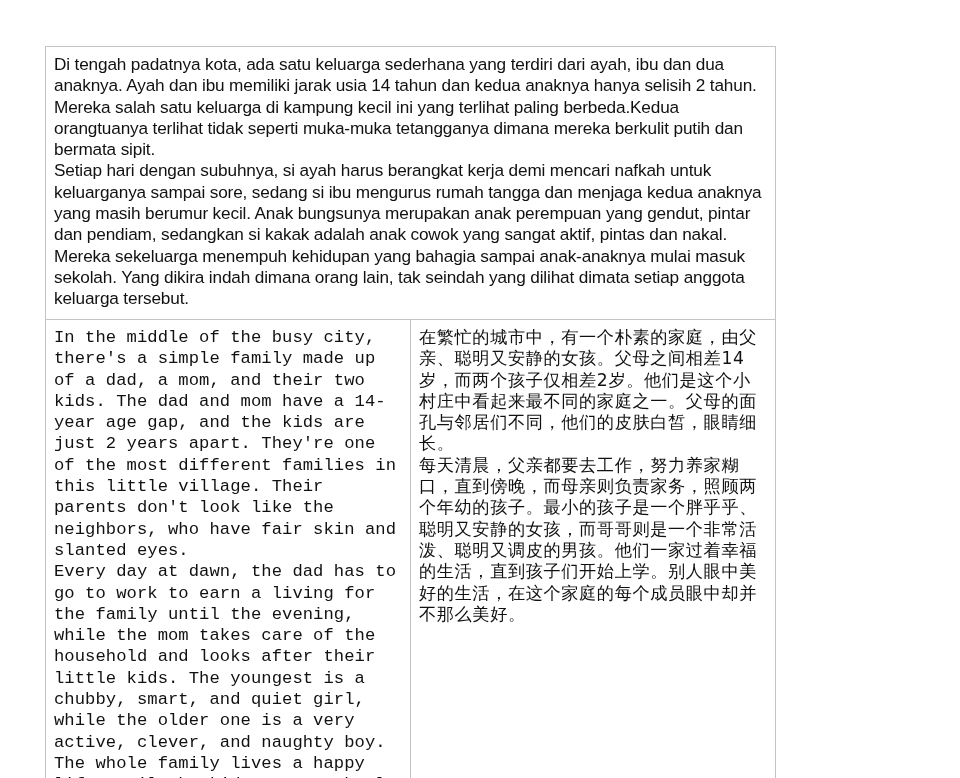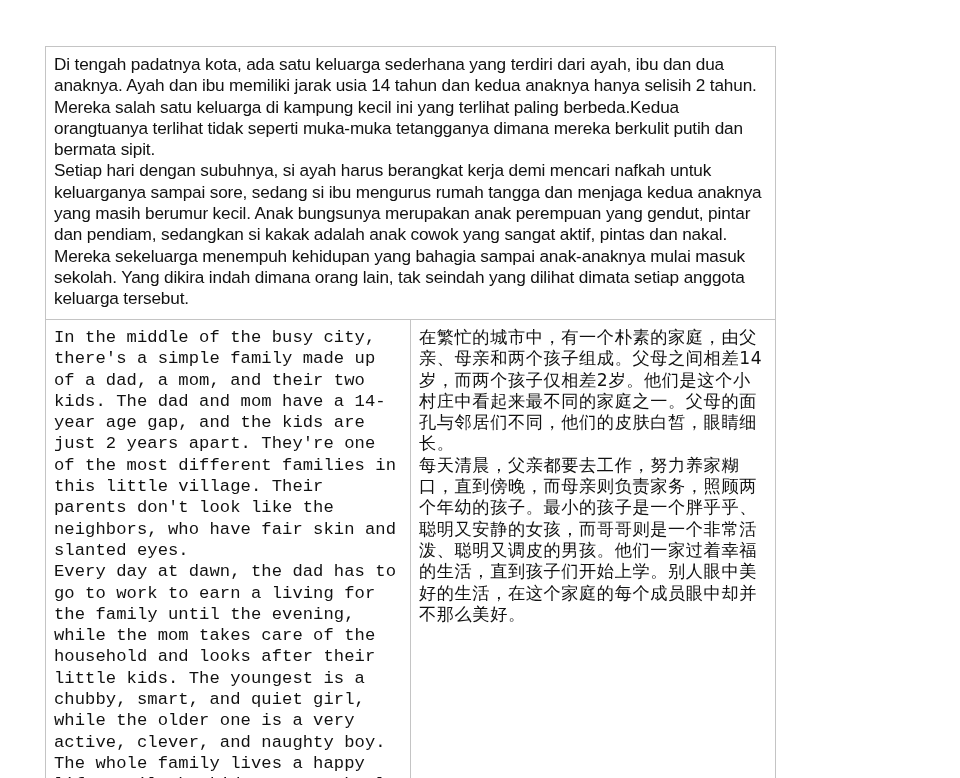--- a/index.html
+++ b/index.html
@@ -57,16 +57,16 @@
 </head>
 <body>
 
 <table class="doc-table">
   <tbody>
       <tr>
     <td class="cell-indonesian" colspan="2"><span class="para">Di tengah padatnya kota, ada satu keluarga sederhana yang terdiri dari ayah, ibu dan dua anaknya. Ayah dan ibu memiliki jarak usia 14 tahun dan kedua anaknya hanya selisih 2 tahun. Mereka salah satu keluarga di kampung kecil ini yang terlihat paling berbeda.Kedua orangtuanya terlihat tidak seperti muka-muka tetangganya dimana mereka berkulit putih dan bermata sipit.</span><span class="para">Setiap hari dengan subuhnya, si ayah harus berangkat kerja demi mencari nafkah untuk keluarganya sampai sore, sedang si ibu mengurus rumah tangga dan menjaga kedua anaknya yang masih berumur kecil. Anak bungsunya merupakan anak perempuan yang gendut, pintar dan pendiam, sedangkan si kakak adalah anak cowok yang sangat aktif, pintas dan nakal. Mereka sekeluarga menempuh kehidupan yang bahagia sampai anak-anaknya mulai masuk sekolah. Yang dikira indah dimana orang lain, tak seindah yang dilihat dimata setiap anggota keluarga tersebut.</span></td>
   </tr>
   <tr>
     <td class="cell-english"><span class="para">In the middle of the busy city, there's a simple family made up of a dad, a mom, and their two kids. The dad and mom have a 14-year age gap, and the kids are just 2 years apart. They're one of the most different families in this little village. Their parents don't look like the neighbors, who have fair skin and slanted eyes.</span><span class="para">Every day at dawn, the dad has to go to work to earn a living for the family until the evening, while the mom takes care of the household and looks after their little kids. The youngest is a chubby, smart, and quiet girl, while the older one is a very active, clever, and naughty boy. The whole family lives a happy life until the kids start school. What seems beautiful to others isn't as lovely in the eyes of each family member.</span></td>
-    <td class="cell-chinese"><span class="para">在繁忙的城市中，有一个朴素的家庭，由父亲、母亲和两个孩子组成。父母之间相差14岁，而两个孩子仅相差2岁。他们是这个小村庄中看起来最不同的家庭之一。父母的面孔与邻居们不同，他们的皮肤白皙，眼睛细长。</span><span class="para">每天清晨，父亲都要去工作，努力养家糊口，直到傍晚，而母亲则负责家务，照顾两个年幼的孩子。最小的孩子是一个胖乎乎、聪明又安静的女孩，而哥哥则是一个非常活泼、聪明又调皮的男孩。他们一家过着幸福的生活，直到孩子们开始上学。别人眼中美好的生活，在这个家庭的每个成员眼中却并不那么美好。</span></td>
+    <td class="cell-chinese"><span class="para">在繁忙的城市中，有一个朴素的家庭，由父亲、聪明又安静的女孩。父母之间相差14岁，而两个孩子仅相差2岁。他们是这个小村庄中看起来最不同的家庭之一。父母的面孔与邻居们不同，他们的皮肤白皙，眼睛细长。</span><span class="para">每天清晨，父亲都要去工作，努力养家糊口，直到傍晚，而母亲则负责家务，照顾两个年幼的孩子。最小的孩子是一个胖乎乎、聪明又安静的女孩，而哥哥则是一个非常活泼、聪明又调皮的男孩。他们一家过着幸福的生活，直到孩子们开始上学。别人眼中美好的生活，在这个家庭的每个成员眼中却并不那么美好。</span></td>
   </tr>
 </tbody>
   </table>
 
 </body></html>

